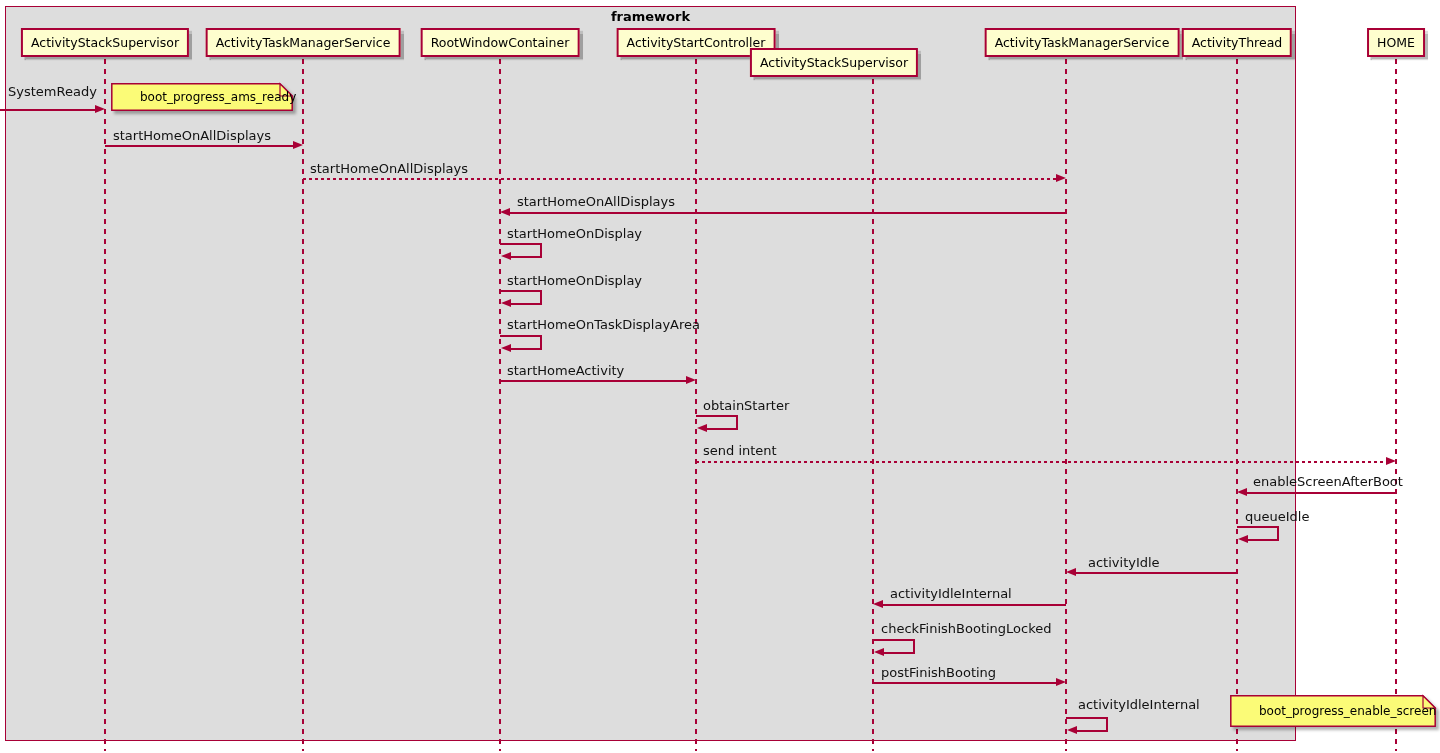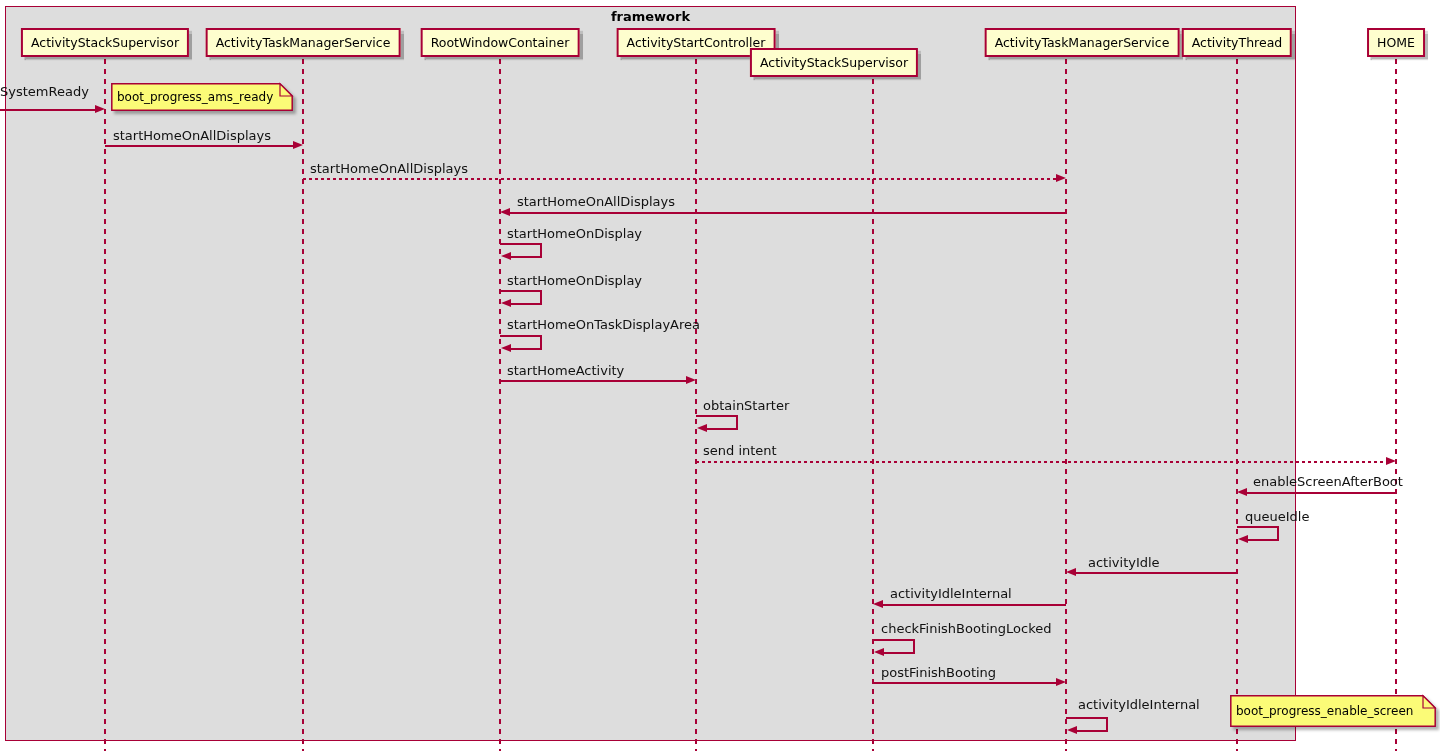--- a/index.html
+++ b/index.html
@@ -50,42 +50,42 @@
     position:absolute;width:0;height:0;z-index:3;
     border-top:4.5px solid transparent;border-bottom:4.5px solid transparent;
     border-right:10px solid var(--accent);
   }
   .note-svg{
     position:absolute;z-index:5;overflow:visible;
     filter:drop-shadow(3px 3px 1.5px rgba(0,0,0,0.30));
   }
   .note-text{
     position:absolute;z-index:6;font-size:12px;white-space:nowrap;color:#000;
-    display:flex;align-items:center;padding-left:6px;box-sizing:border-box;
+    display:flex;align-items:center;padding-left:29px;box-sizing:border-box;
   }
 </style>
 </head>
 <body>
 
 <div id="canvas">
   <div class="frame" id="frame" style="left: 5px; top: 6px; width: 1291px; height: 735px; position: absolute;">
     <div class="frame-title">framework</div>
   </div>
   <div id="layer-lifelines">
       <div class="lifeline" style="left: 104.4px; top: 59px; height: 692px; position: absolute;"></div>
       <div class="lifeline" style="left: 302.4px; top: 59px; height: 692px; position: absolute;"></div>
       <div class="lifeline" style="left: 499.4px; top: 59px; height: 692px; position: absolute;"></div>
       <div class="lifeline" style="left: 695.4px; top: 59px; height: 692px; position: absolute;"></div>
       <div class="lifeline" style="left: 872.4px; top: 59px; height: 692px; position: absolute;"></div>
       <div class="lifeline" style="left: 1065.4px; top: 59px; height: 692px; position: absolute;"></div>
       <div class="lifeline" style="left: 1236.4px; top: 59px; height: 692px; position: absolute;"></div>
       <div class="lifeline" style="left: 1395.4px; top: 59px; height: 692px; position: absolute;"></div>
     </div>
   <div id="layer-messages">
-      <div class="msg-label" style="left: 0; top: 85px; position: absolute;">SystemReady</div>
+      <div class="msg-label" style="left: 8px; top: 85px; position: absolute;">SystemReady</div>
       <div class="msg-line" style="left: 0px; top: 109px; width: 96px; position: absolute;"></div>
       <div class="head-right" style="left: 95px; top: 105px; position: absolute;"></div>
       <div class="msg-label" style="left: 113px; top: 129px; position: absolute;">startHomeOnAllDisplays</div>
       <div class="msg-line" style="left: 105px; top: 145px; width: 189px; position: absolute;"></div>
       <div class="head-right" style="left: 293px; top: 141px; position: absolute;"></div>
       <div class="msg-label" style="left: 310px; top: 162px; position: absolute;">startHomeOnAllDisplays</div>
       <div class="msg-line dashed" style="left: 303px; top: 178px; width: 754px; position: absolute;"></div>
       <div class="head-right" style="left: 1056px; top: 174px; position: absolute;"></div>
       <div class="msg-label" style="left: 517px; top: 195px; position: absolute;">startHomeOnAllDisplays</div>
       <div class="msg-line" style="left: 509px; top: 212px; width: 557px; position: absolute;"></div>

